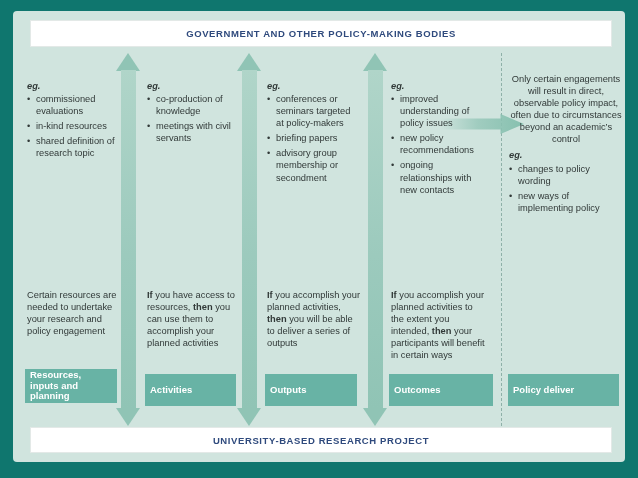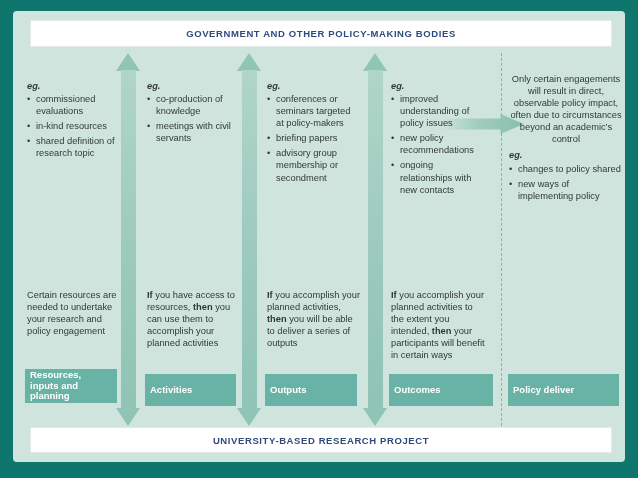--- a/index.html
+++ b/index.html
@@ -121,21 +121,21 @@
     </div>
     <div class="statement" style="left:378px;top:278px;width:94px;"><span style="font-weight: 700;">If</span><span> you accomplish your planned activities to the extent you intended, </span><span style="font-weight: 700;">then</span><span> your participants will benefit in certain ways</span></div>
     <div class="stagelabel" style="left:376px;top:363px;width:104px;height:29px;">
       <span>Outcomes</span>
     </div>
 
     <div class="coltext" style="left:496px;top:62px;width:114px;">
       <p class="intro">Only certain engagements will result in direct, observable policy impact, often due to circumstances beyond an academic’s control</p>
       <p class="eg">eg.</p>
       <ul class="examples">
-          <li>changes to policy shared</li>
+          <li>changes to policy wording</li>
           <li>new ways of implementing policy</li>
         </ul>
     </div>
     <div class="stagelabel" style="left:495px;top:363px;width:111px;height:29px;">
       <span>Policy deliver</span>
     </div>
 
     <div class="banner bottom">
       <span>UNIVERSITY-BASED RESEARCH PROJECT</span>
     </div>

